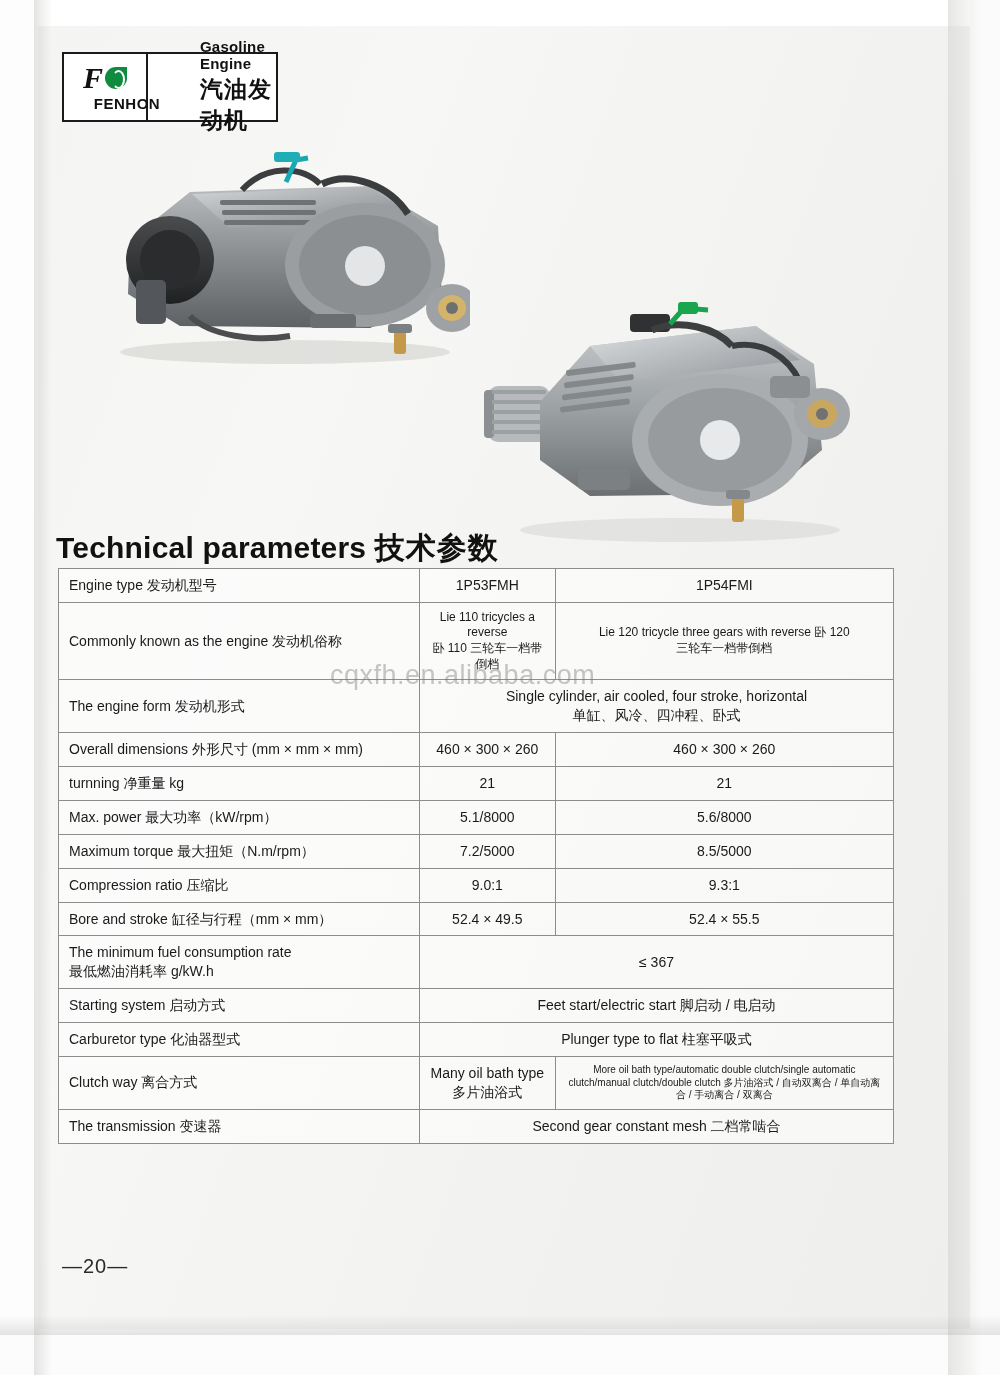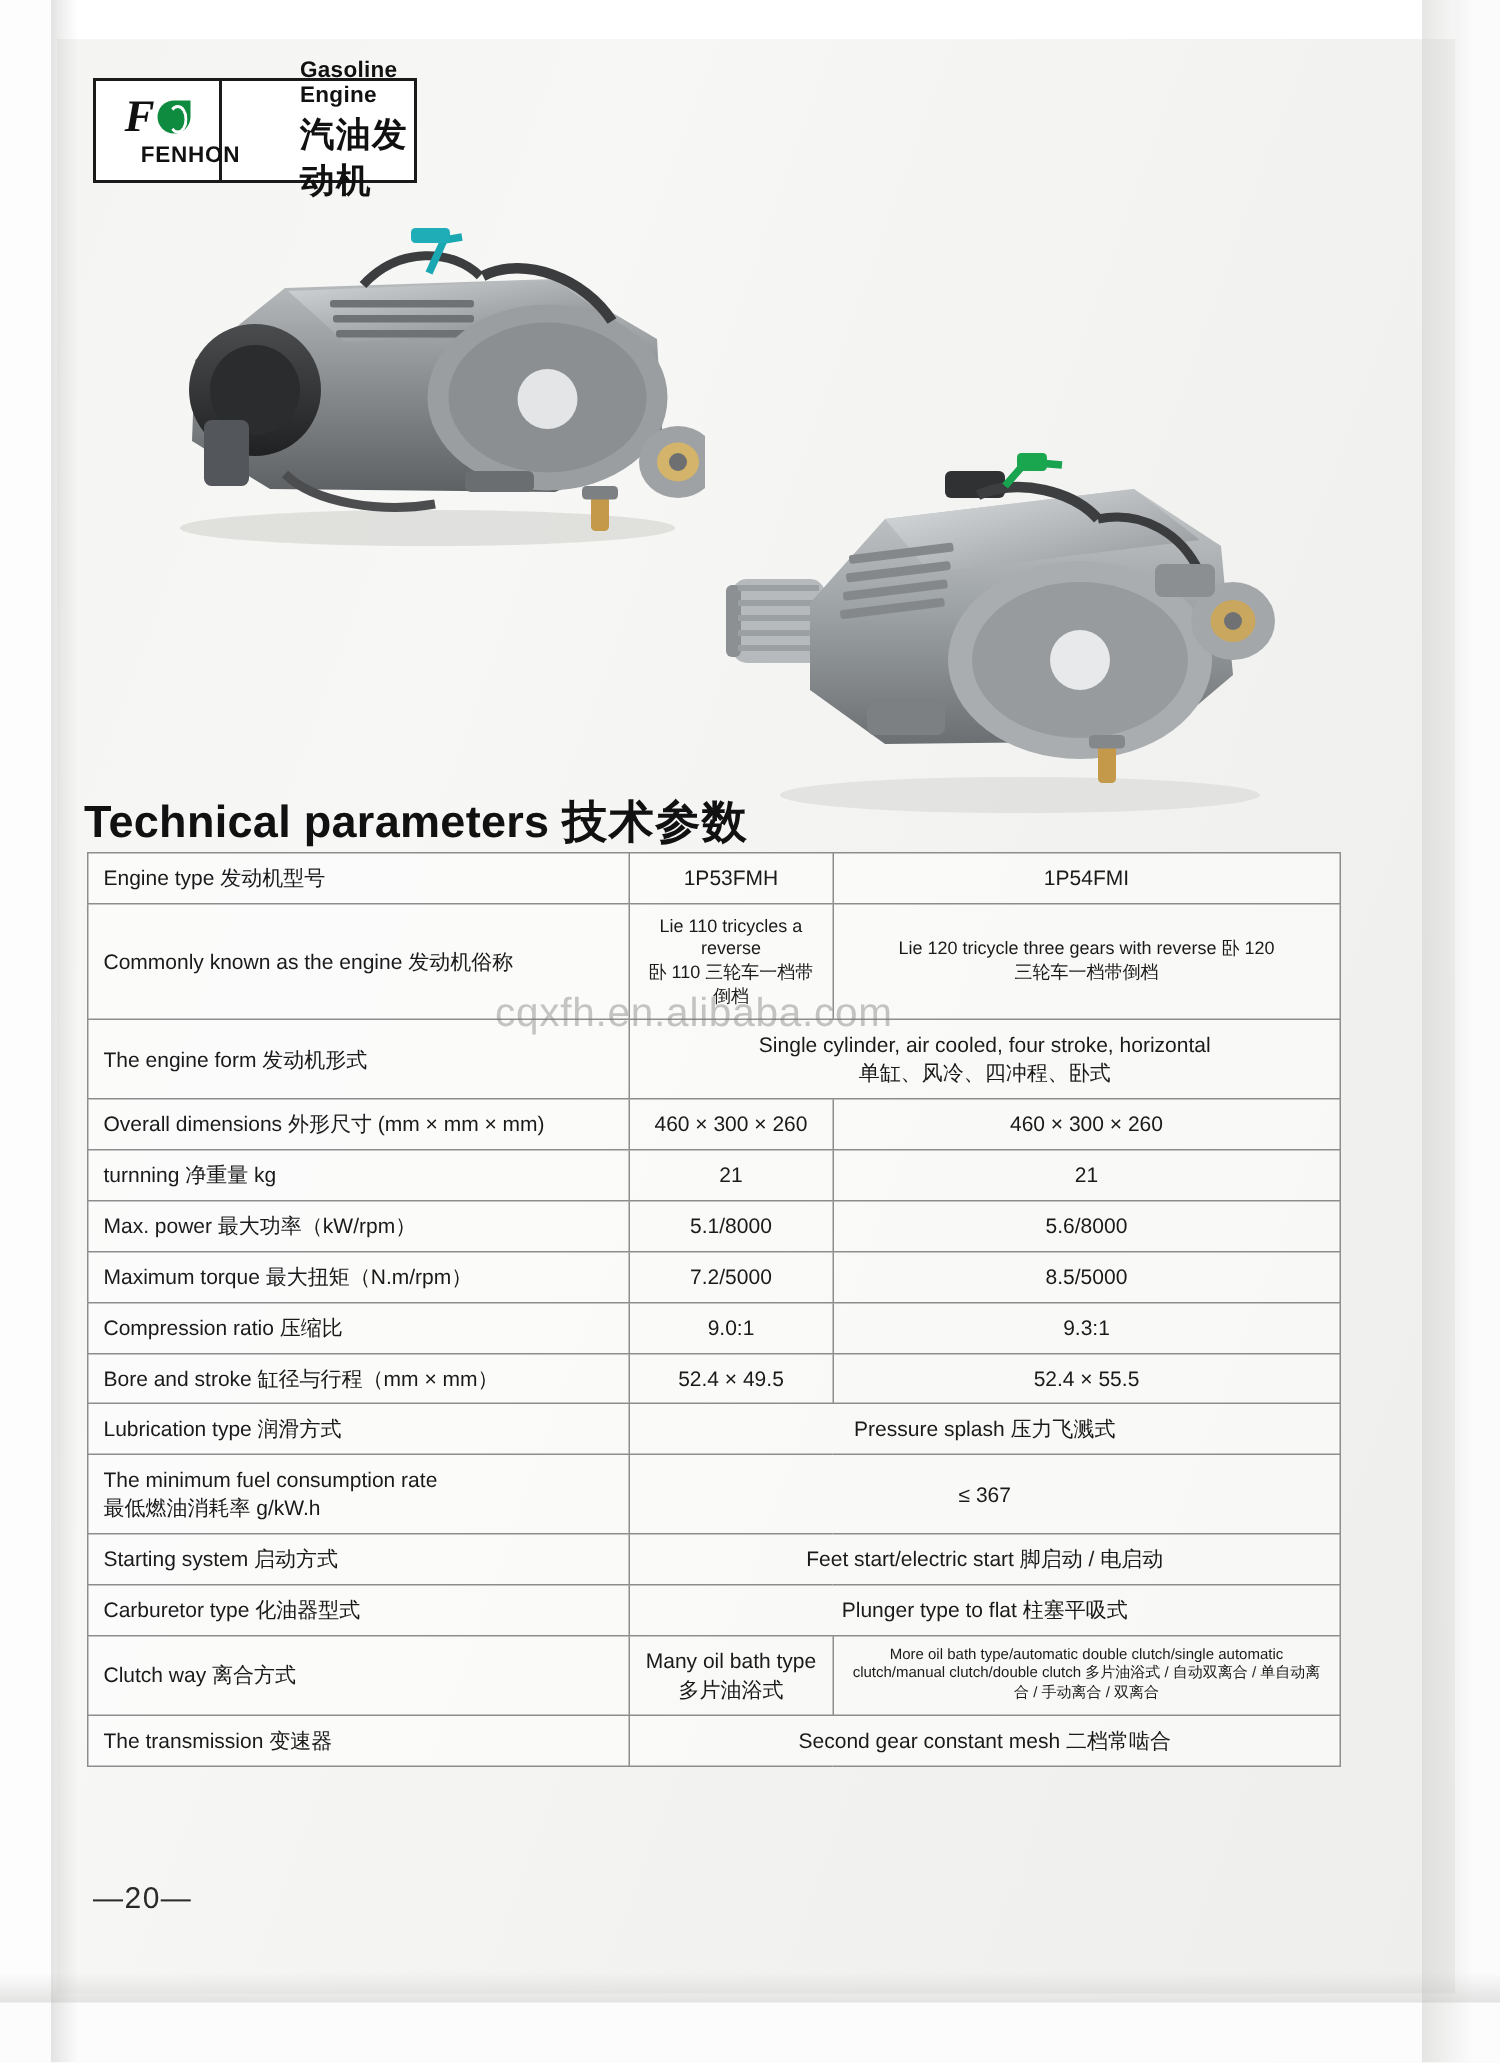--- a/index.html
+++ b/index.html
@@ -407,24 +407,20 @@
         <td class="val">9.3:1</td>
       </tr>
 
       <tr>
         <td class="label">Bore and stroke 缸径与行程（mm × mm）</td>
         <td class="val">52.4 × 49.5</td>
         <td class="val">52.4 × 55.5</td>
       </tr>
 
 
-      <tr>
-        <td class="label">Lubrication type 润滑方式</td>
-        <td class="val" colspan="2">Pressure splash 压力飞溅式</td>
-      </tr>
 
       <tr class="rowtall">
         <td class="label" style="white-space:pre-line">The minimum fuel consumption rate
 最低燃油消耗率 g/kW.h</td>
         <td class="val" colspan="2">≤ 367</td>
       </tr>
 
       <tr>
         <td class="label">Starting system 启动方式</td>
         <td class="val" colspan="2">Feet start/electric start 脚启动 / 电启动</td>

